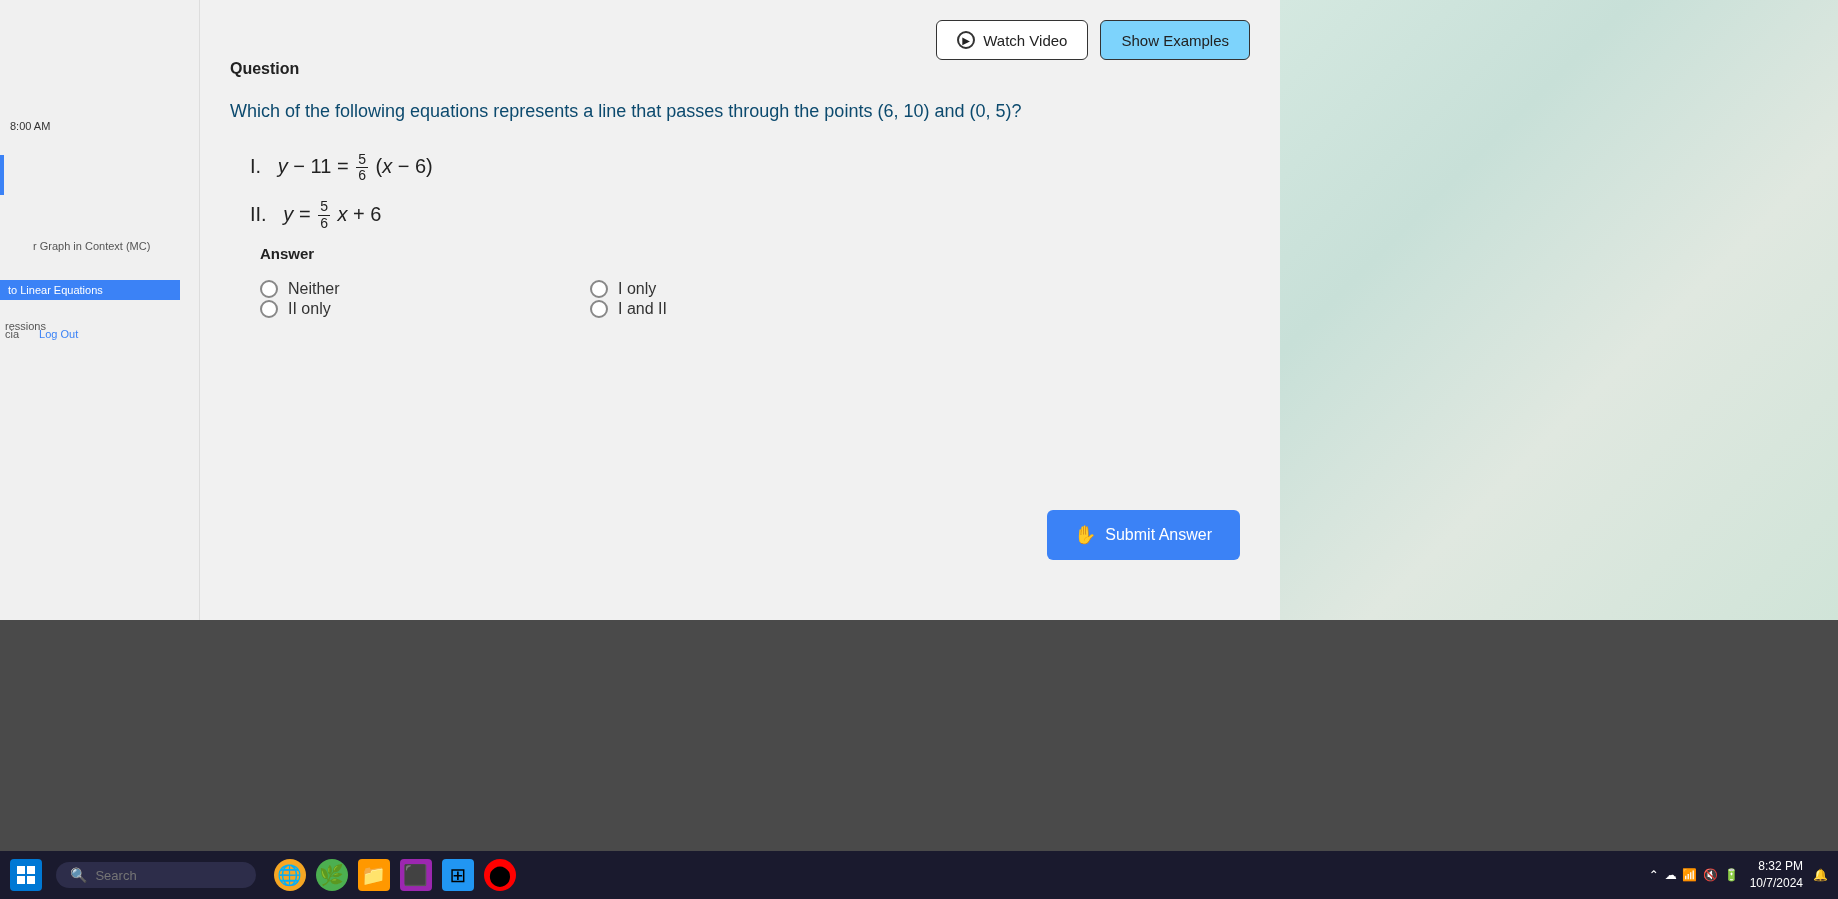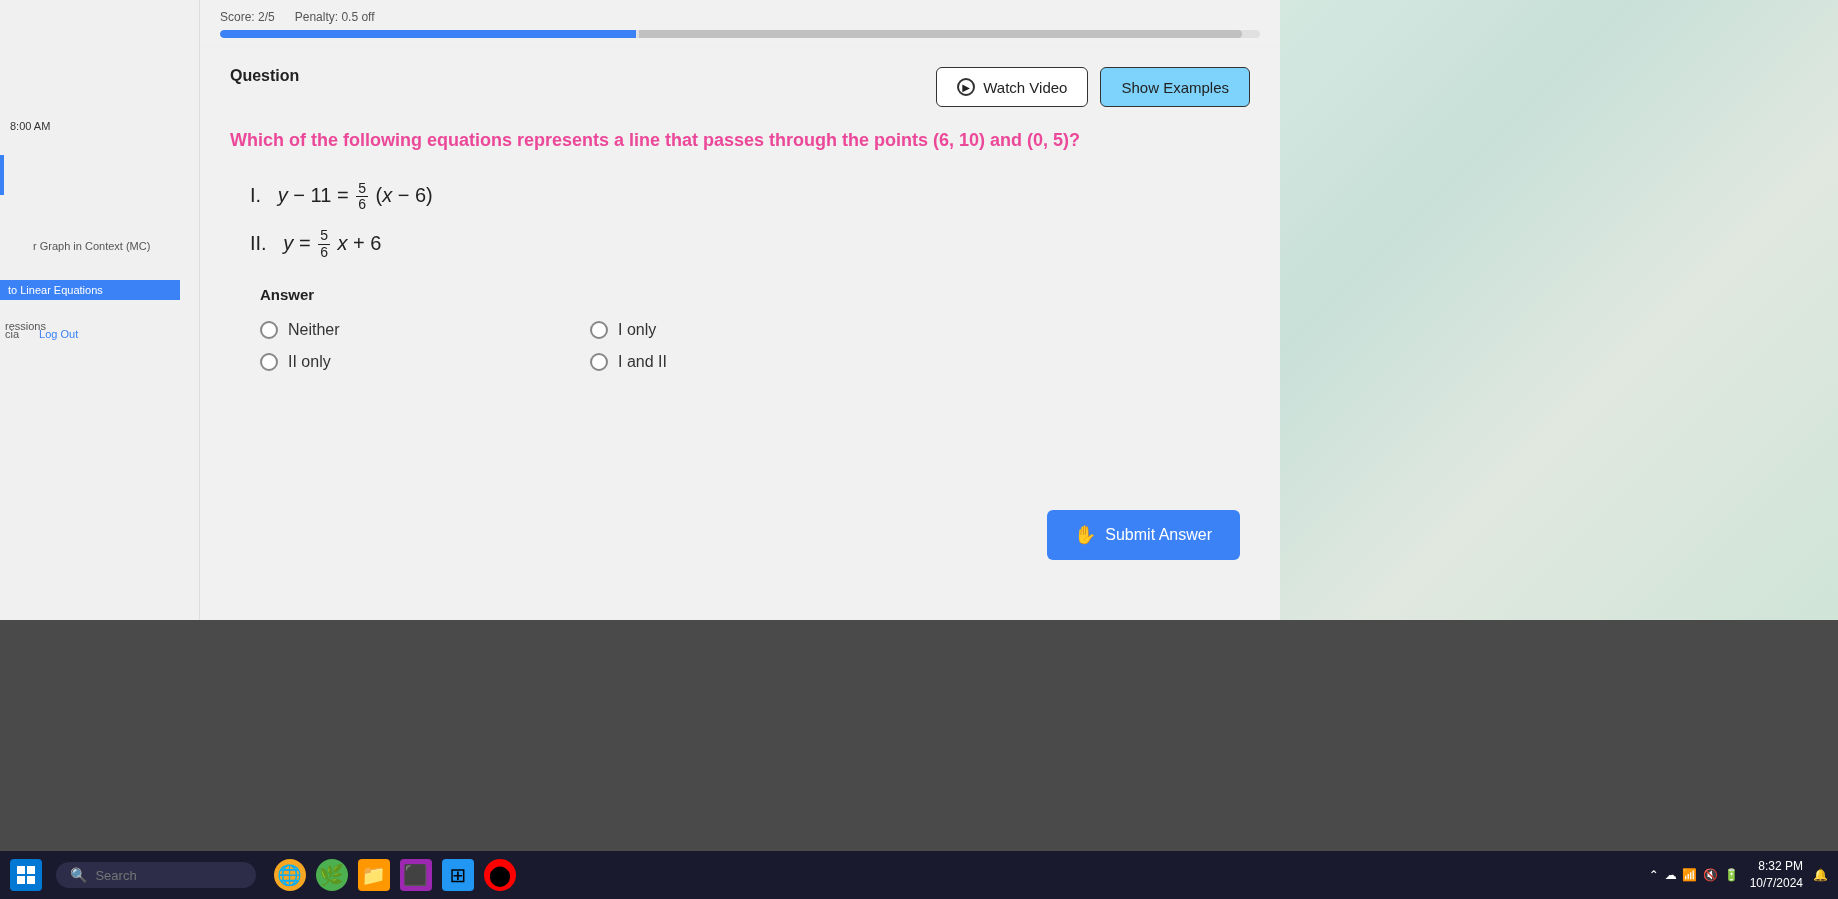--- a/index.html
+++ b/index.html
@@ -128,20 +128,21 @@
       display: flex;
       justify-content: space-between;
       align-items: flex-start;
       padding: 20px 30px 10px 30px;
     }
 
     .question-label {
       font-size: 16px;
       font-weight: bold;
       color: #222;
+      margin-top: 40px;
     }
 
     .header-buttons {
       display: flex;
       gap: 12px;
     }
 
     .btn-watch-video {
       border: 1.5px solid #333;
       background: white;
@@ -176,30 +177,29 @@
       color: #222;
     }
 
     
     .question-body {
       padding: 10px 30px 20px 30px;
     }
 
     .question-text {
       font-size: 18px;
-      color: #ec4899;
+      color: #0c4a6e;
       margin-bottom: 25px;
       line-height: 1.5;
-      font-weight: bold;
     }
 
     .equation-list {
       list-style: none;
       padding-left: 20px;
-      margin-bottom: 26px;
+      margin-bottom: 14px;
     }
 
     .equation-list li {
       font-size: 20px;
       color: #222;
       margin-bottom: 14px;
       line-height: 1.6;
     }
 
     .fraction {
@@ -231,21 +231,21 @@
     .answer-label {
       font-size: 15px;
       font-weight: bold;
       color: #222;
       margin-bottom: 18px;
     }
 
     .answer-options {
       display: grid;
       grid-template-columns: 1fr 1fr;
-      gap: 14px 60px;
+      gap: 2px 60px;
       max-width: 600px;
       position: relative;
     }
 
     .answer-option {
       display: flex;
       align-items: center;
       gap: 10px;
       font-size: 16px;
       color: #333;
@@ -397,30 +397,20 @@
   <div class="sidebar-item-linear">to Linear Equations</div>
   <div class="sidebar-item-expressions">ressions</div>
   <div class="sidebar-bottom">
     <span>cia</span>
     <span class="sidebar-logout">Log Out</span>
   </div>
 </div>
 
 <div class="question-area-wrapper">
 
-  <div class="progress-area">
-    <div class="score-penalty">
-      <span>Score: 2/5</span>
-      <span>Penalty: 0.5 off</span>
-    </div>
-    <div class="progress-bar-container">
-      <div class="progress-segment-blue"></div>
-      <div class="progress-segment-gray"></div>
-    </div>
-  </div>
 
   <div class="question-header">
     <span class="question-label">Question</span>
     <div class="header-buttons">
       <button class="btn-watch-video">
         <span class="play-icon">▶</span>
         <span>Watch Video</span>
       </button>
       <button class="btn-show-examples">
         <span>Show Examples</span>

